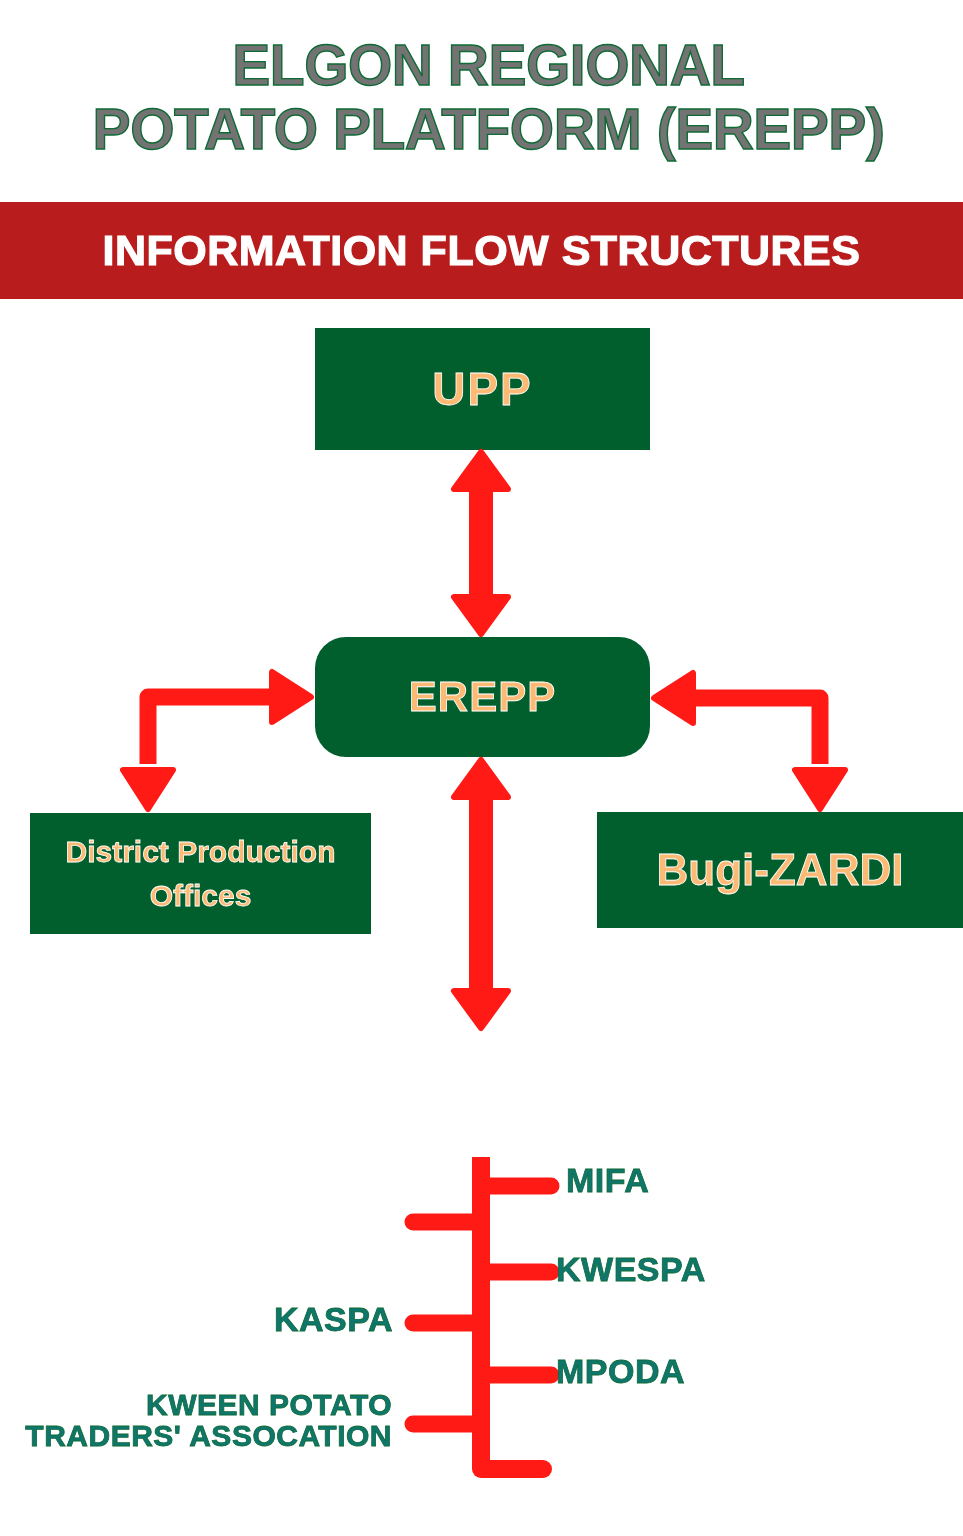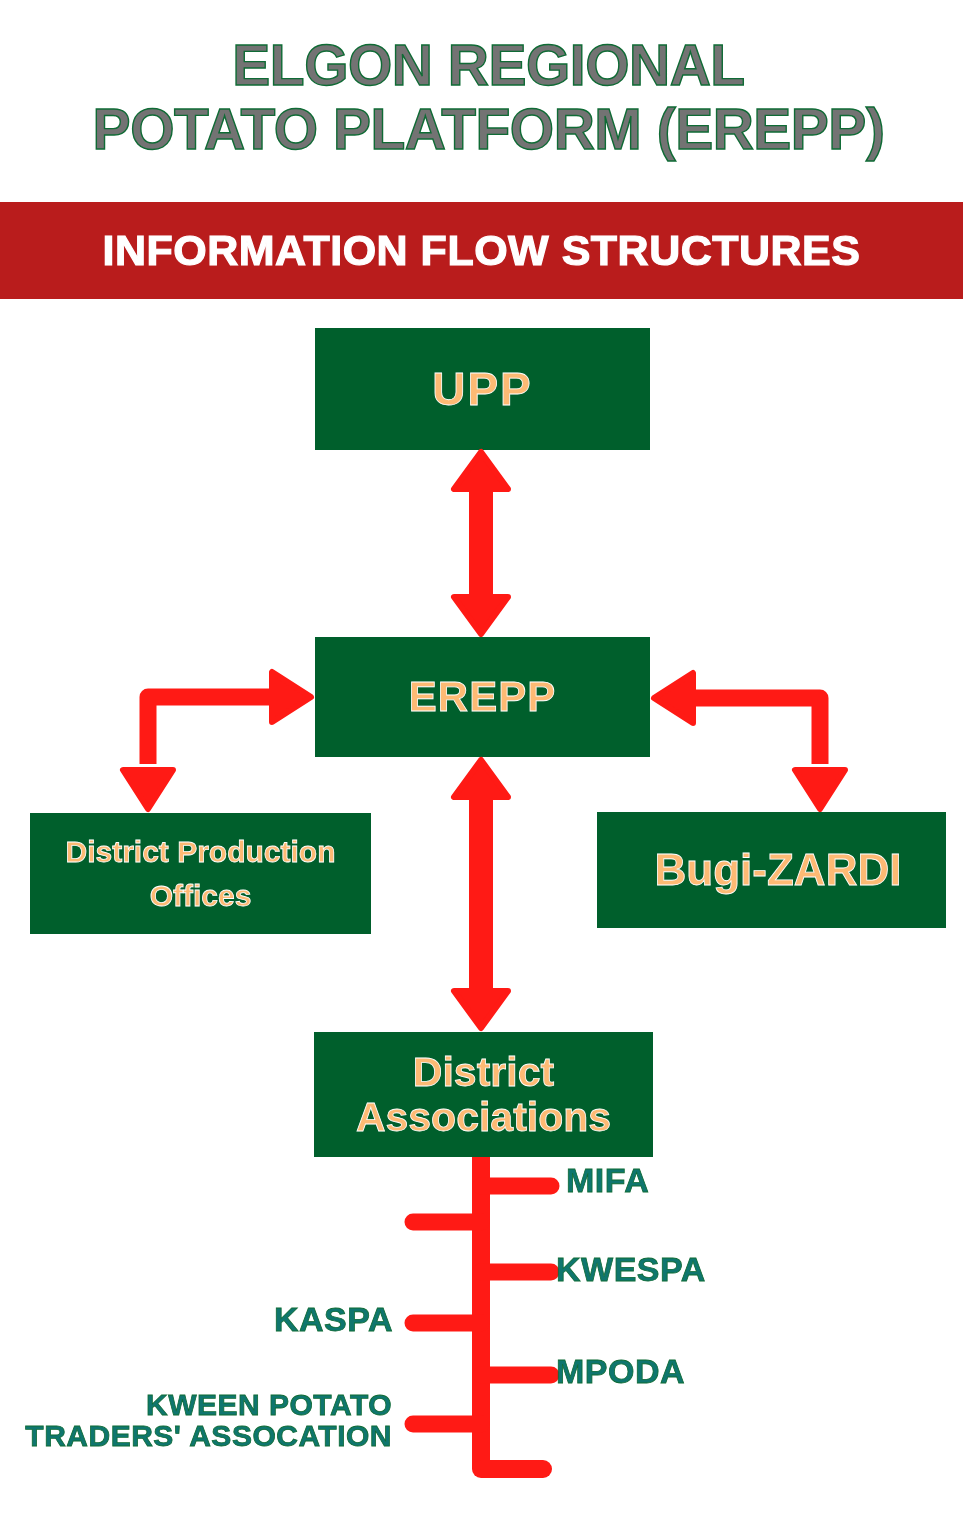--- a/index.html
+++ b/index.html
@@ -36,23 +36,23 @@
   .node{
     position:absolute;
     background:#005f2c;
     display:flex;align-items:center;justify-content:center;
     text-align:center;
     color:#fdba74;font-weight:bold;
     -webkit-text-stroke:0.8px #ffffff;
   }
   .node span{white-space:pre;}
   .box-upp   {left:315px;top:328px;width:335px;height:122px;font-size:46px;letter-spacing:2px;}
-  .box-erepp {left:315px;top:637px;width:335px;height:120px;font-size:42px;letter-spacing:1px;}
+  .box-erepp {left:315px;top:637px;width:335px;height:120px;font-size:42px;letter-spacing:1px;border-radius:31px;}
   .box-dpo   {left:30px; top:813px;width:341px;height:121px;font-size:30px;line-height:1.45;}
-  .box-bugi  {left:597px;top:812px;width:336px;height:116px;font-size:44px;padding-left:13px;}
+  .box-bugi  {left:597px;top:812px;width:366px;height:116px;font-size:44px;}
   .box-da    {left:314px;top:1032px;width:339px;height:125px;font-size:41px;line-height:1.08;}
   .arrow{position:absolute;}
   .assoc-label{
     position:absolute;
     color:#0f766e;
     font-weight:bold;
     font-size:34px;
     letter-spacing:0.5px;
     white-space:pre;
     -webkit-text-stroke:0.8px #0f6b35;
@@ -112,24 +112,20 @@
   <div class="node box-bugi">
     <span>Bugi-ZARDI</span>
   </div>
 
   <svg class="arrow" style="left:435px;top:753px" width="92" height="282" viewBox="435 753 92 282">
     <path d="M481 795 V993" stroke="#ff1a15" stroke-width="24" fill="none"></path>
     <path d="M481 760 L454 797 L508 797 Z" fill="#ff1a15" stroke="#ff1a15" stroke-width="6" stroke-linejoin="round"></path>
     <path d="M481 1028 L454 991 L508 991 Z" fill="#ff1a15" stroke="#ff1a15" stroke-width="6" stroke-linejoin="round"></path>
   </svg>
 
-  <div class="node box-da">
-    <span>District
-Associations</span>
-  </div>
 
   <svg class="arrow" style="left:398px;top:1155px" width="165" height="330" viewBox="398 1155 165 330">
     <path d="M481 1157 V1469" stroke="#ff1a15" stroke-width="18" fill="none"></path>
     <path d="M481 1469 H543" stroke="#ff1a15" stroke-width="18" fill="none" stroke-linecap="round"></path>
     <path d="M481 1186 H551" stroke="#ff1a15" stroke-width="17" fill="none" stroke-linecap="round"></path>
     <path d="M413 1222 H481" stroke="#ff1a15" stroke-width="17" fill="none" stroke-linecap="round"></path>
     <path d="M481 1272 H551" stroke="#ff1a15" stroke-width="17" fill="none" stroke-linecap="round"></path>
     <path d="M413 1323 H481" stroke="#ff1a15" stroke-width="17" fill="none" stroke-linecap="round"></path>
     <path d="M481 1375 H551" stroke="#ff1a15" stroke-width="17" fill="none" stroke-linecap="round"></path>
     <path d="M413 1424 H481" stroke="#ff1a15" stroke-width="17" fill="none" stroke-linecap="round"></path>

